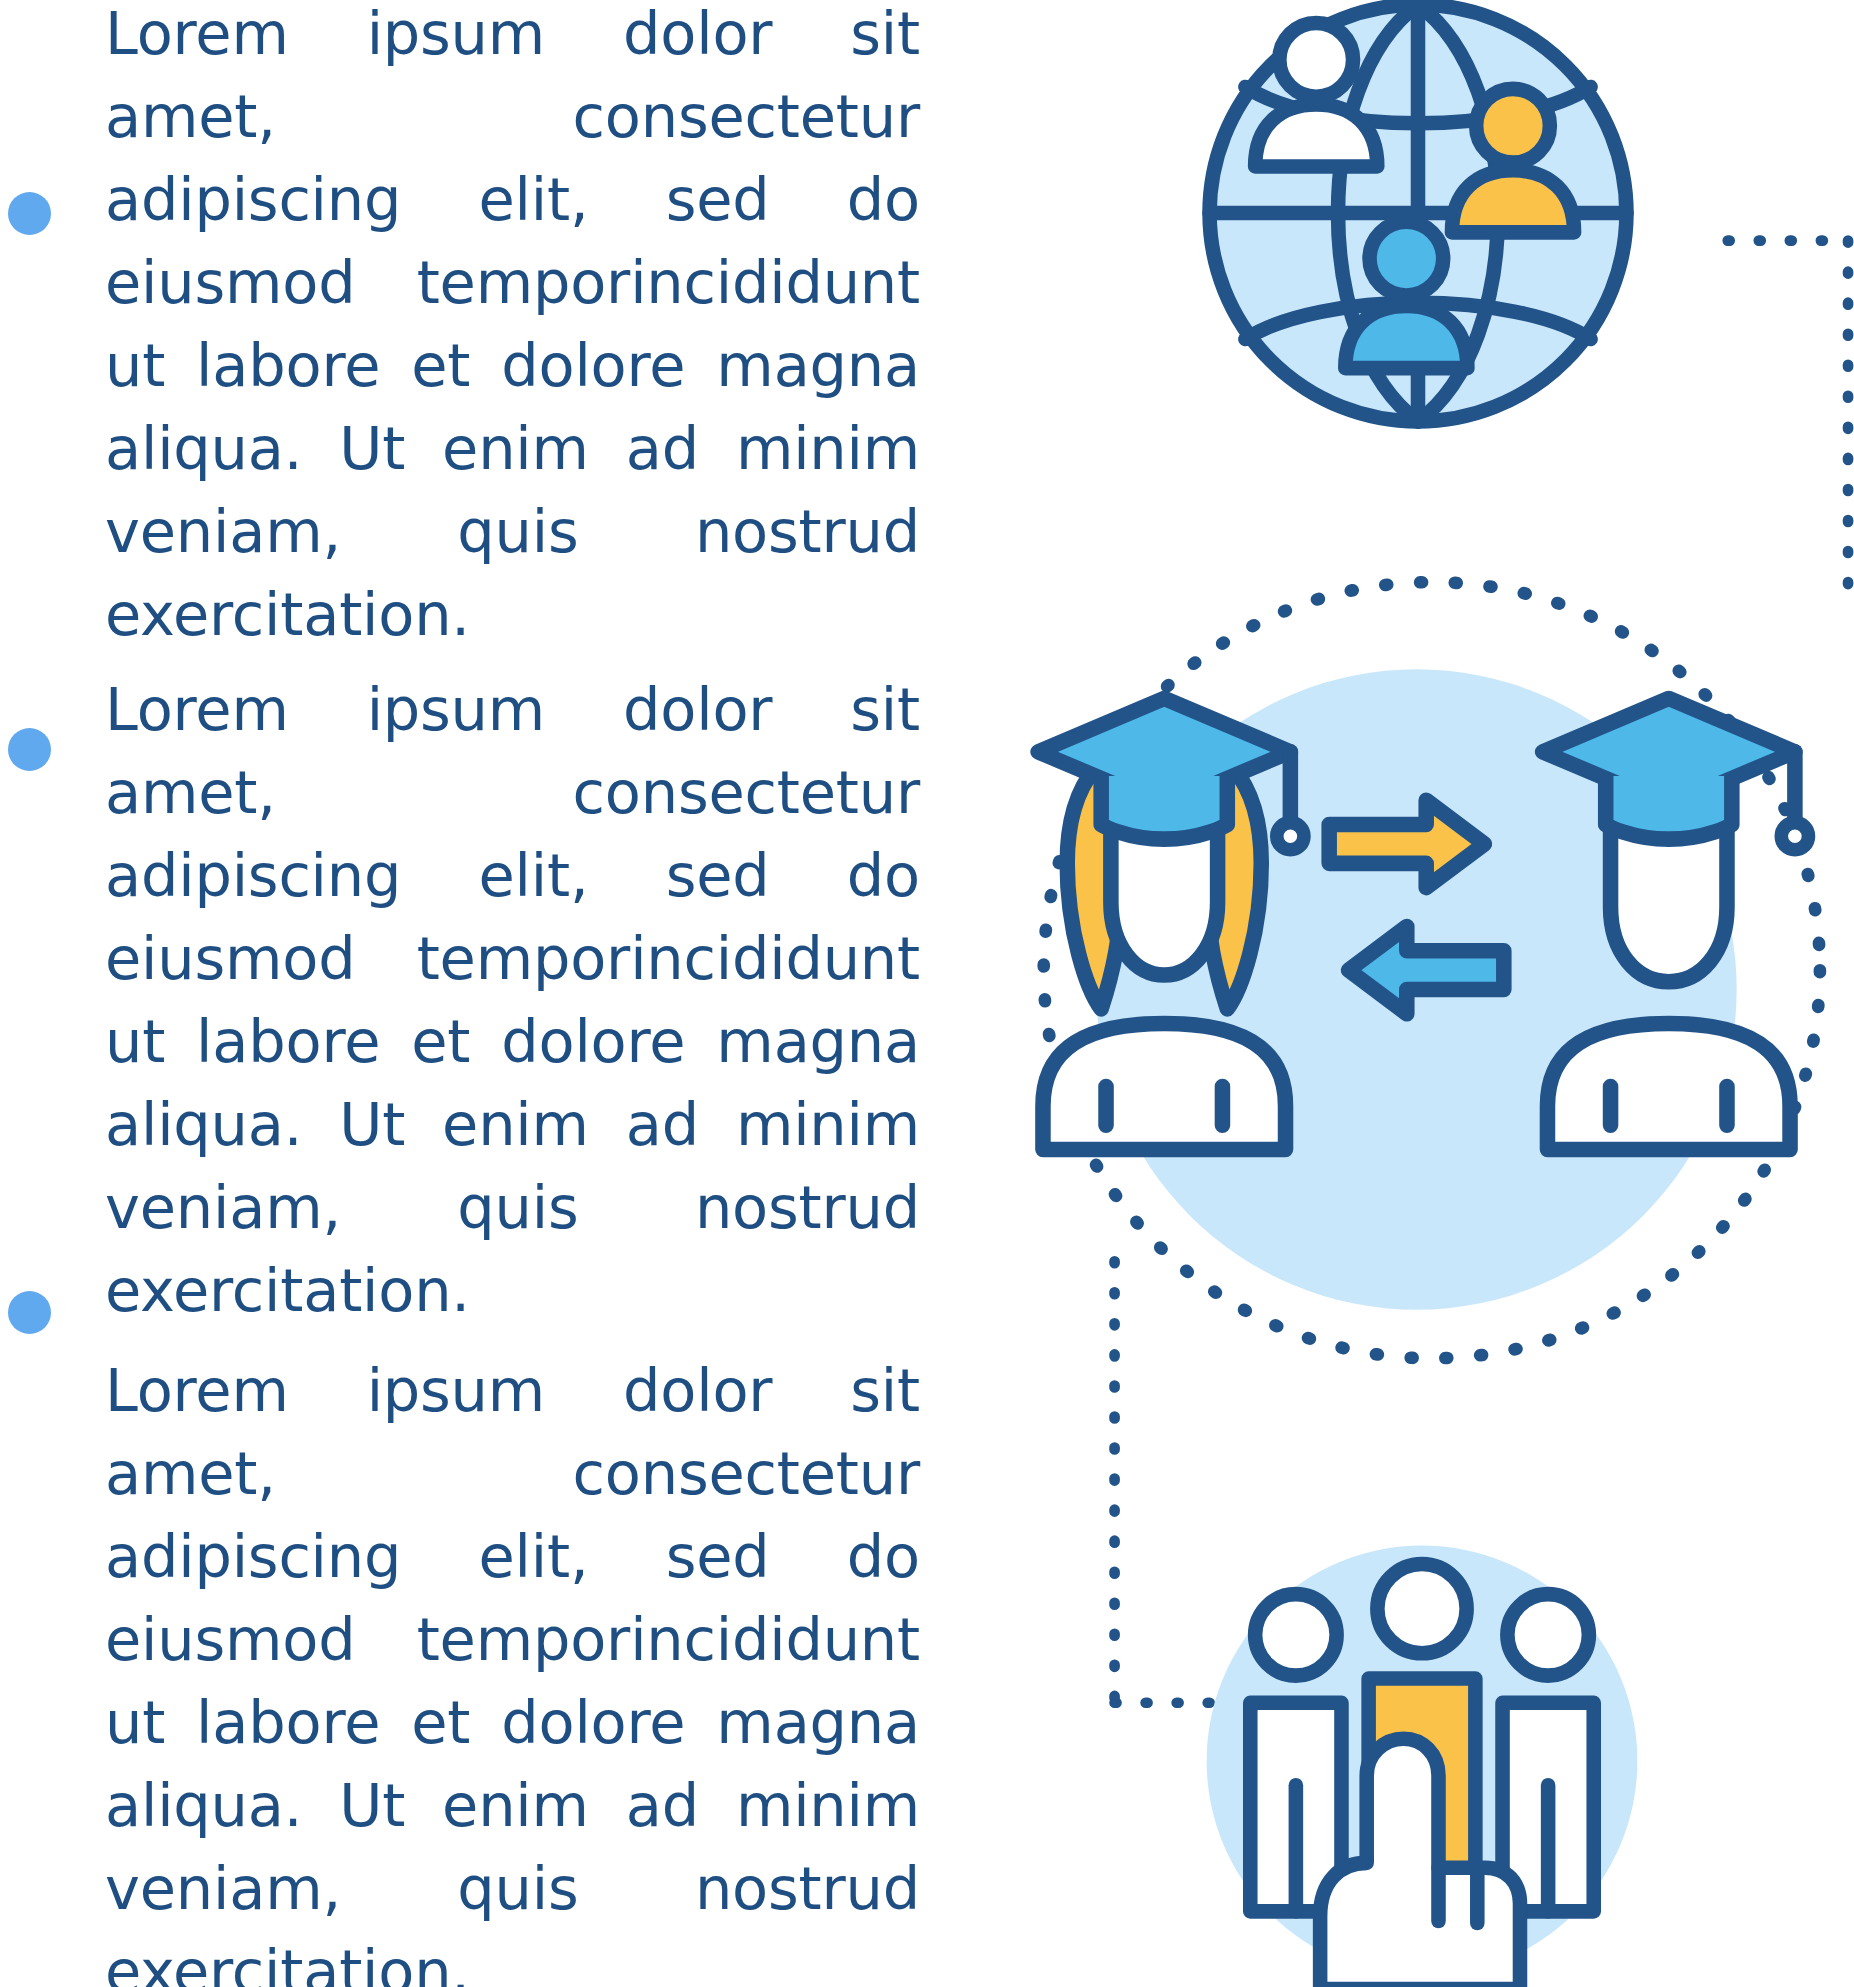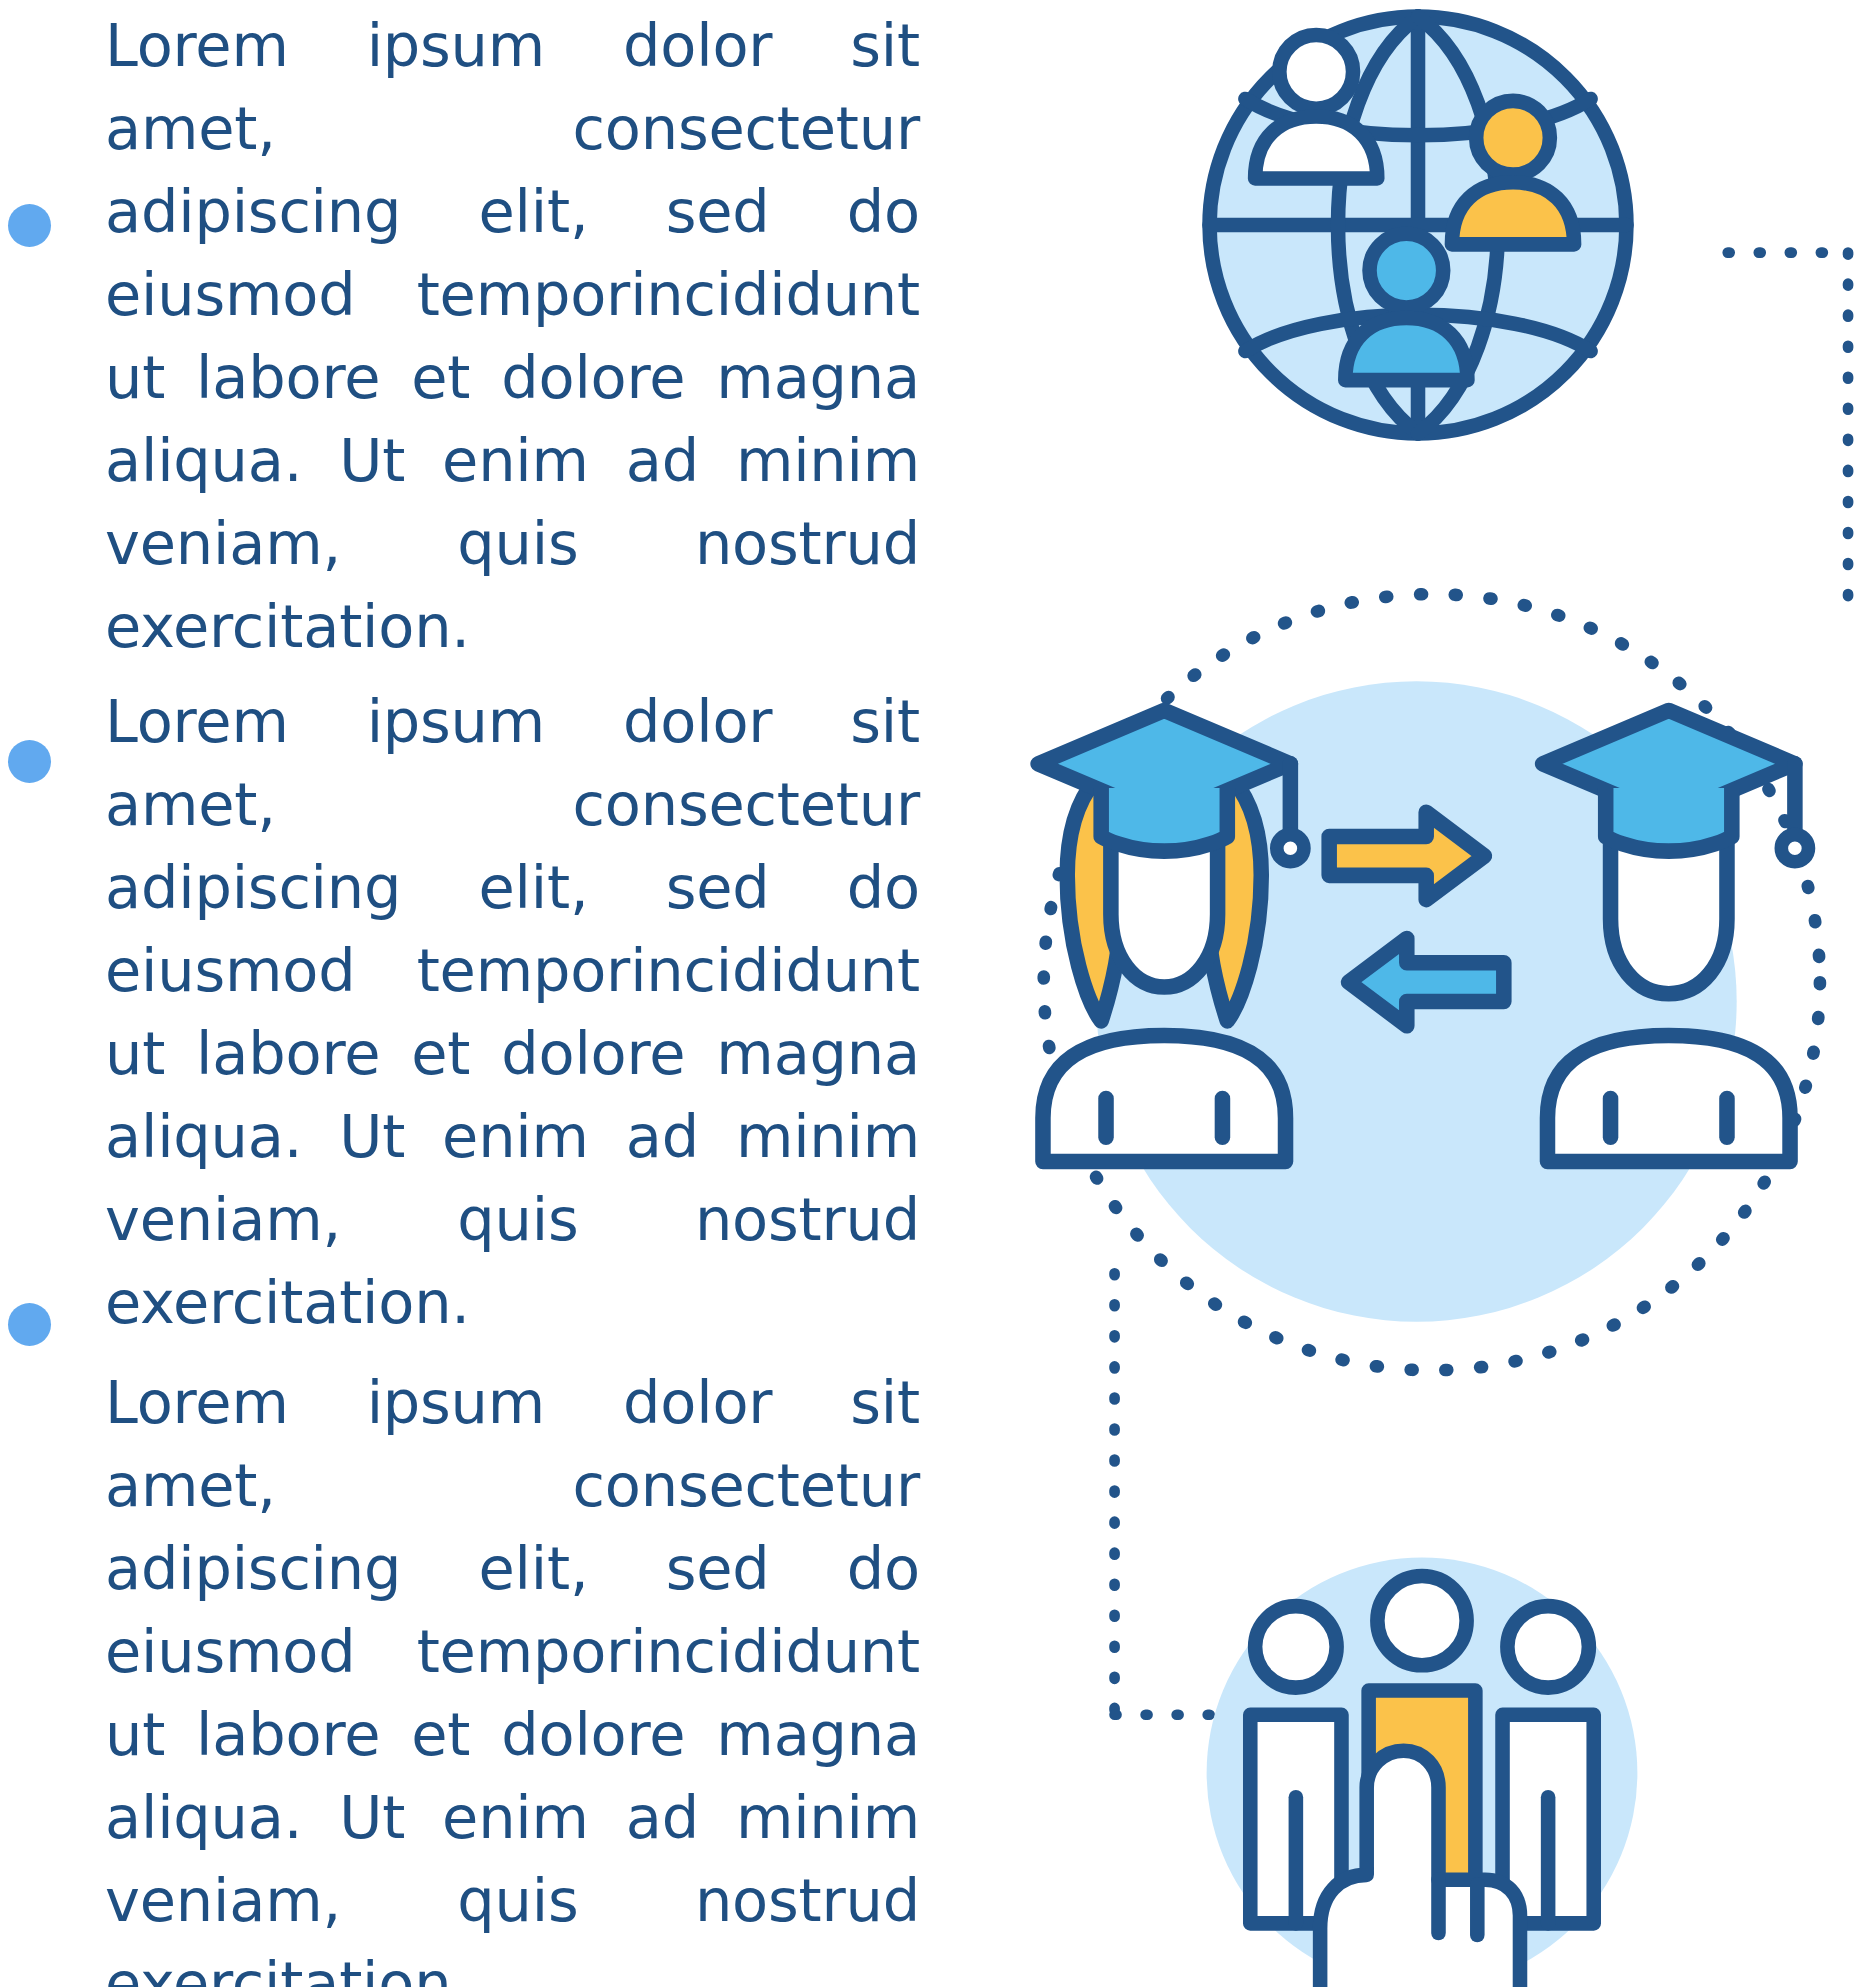--- a/index.html
+++ b/index.html
@@ -11,21 +11,20 @@
     width: 1854px;
     height: 1987px;
     position: relative;
     overflow: hidden;
     font-family: "DejaVu Sans", sans-serif;
   }
 
   .canvas {
     position: absolute;
     inset: 0;
-    margin-top: 12px;
   }
 
   
   .text-column {
     position: absolute;
     left: 0;
     top: 0;
     width: 932px;
     height: 1987px;
   }

